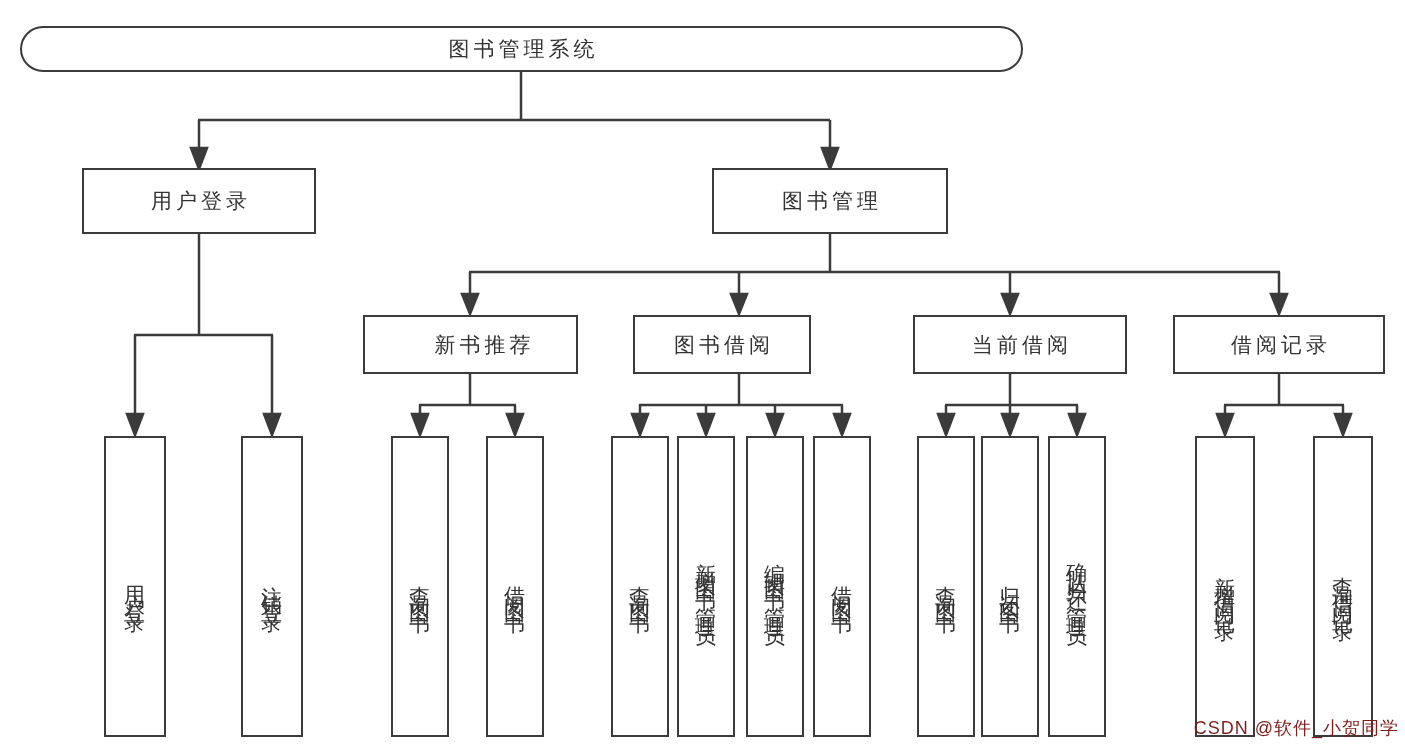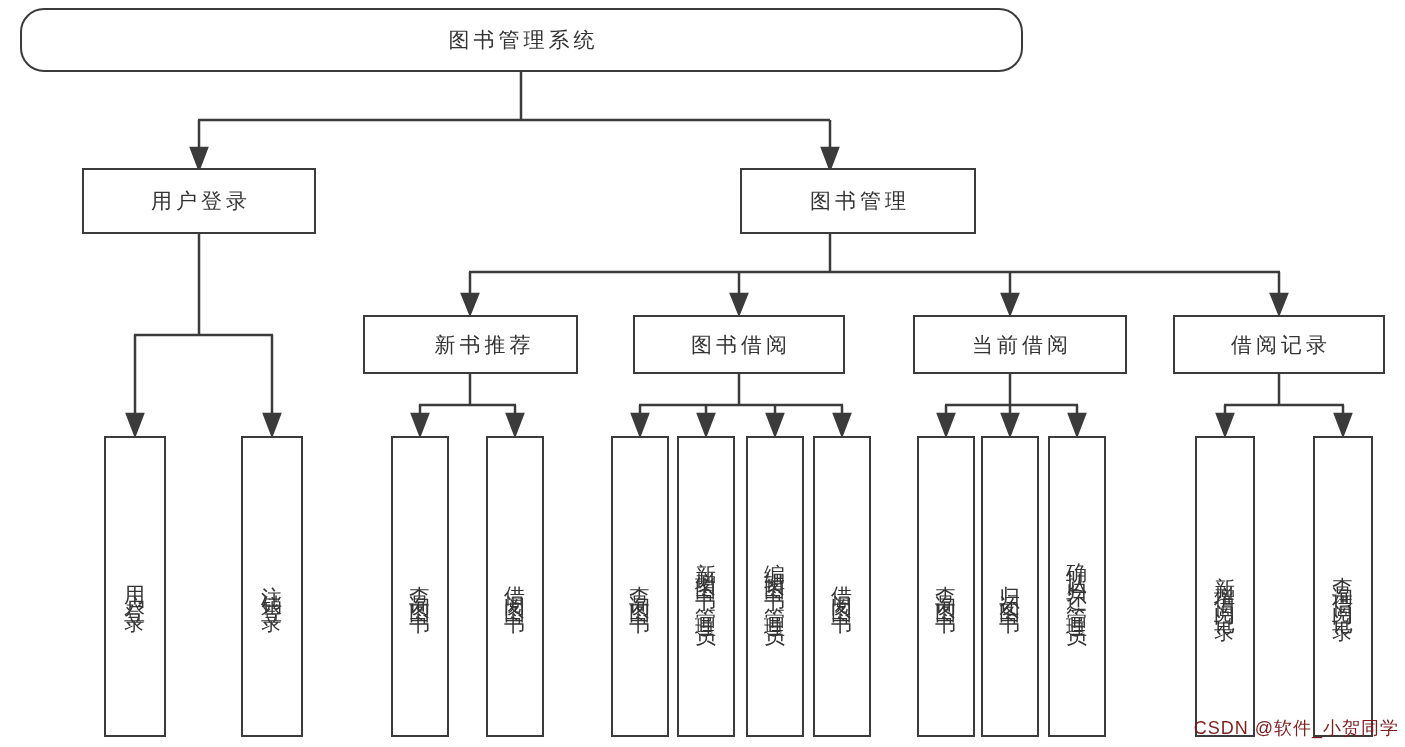--- a/index.html
+++ b/index.html
@@ -46,25 +46,25 @@
     font-size: 21px;
   }
   .node.v .vtext {
     writing-mode: vertical-rl;
     text-orientation: mixed;
     letter-spacing: 9px;
     line-height: 1;
     white-space: nowrap;
   }
   
-  .n-root  { left: 20px;  top: 8px;  width: 1003px; height: 64px; border-radius: 24px; }
+  .n-root  { left: 20px;  top: 26px;  width: 1003px; height: 46px; border-radius: 24px; }
   .n-l2a   { left: 82px;  top: 168px; width: 234px;  height: 66px; }
-  .n-l2b   { left: 712px; top: 168px; width: 236px;  height: 66px; margin-left: 28px; }
+  .n-l2b   { left: 712px; top: 168px; width: 236px;  height: 66px; }
   .n-l3a   { left: 363px; top: 315px; width: 215px;  height: 59px; padding-left: 24px; }
-  .n-l3b   { left: 633px; top: 315px; width: 212px;  height: 59px; }
+  .n-l3b   { left: 633px; top: 315px; width: 178px;  height: 59px; }
   .n-l3c   { left: 903px; top: 315px; width: 214px;  height: 59px; margin-left: 10px; }
   .n-l3d   { left: 1173px;top: 315px; width: 212px;  height: 59px; }
   .n-f01 { left: 104px;  top: 436px; width: 62px; height: 301px; }
   .n-f02 { left: 241px;  top: 436px; width: 62px; height: 301px; }
   .n-f03 { left: 391px;  top: 436px; width: 58px; height: 301px; }
   .n-f04 { left: 486px;  top: 436px; width: 58px; height: 301px; }
   .n-f05 { left: 611px;  top: 436px; width: 58px; height: 301px; }
   .n-f06 { left: 677px;  top: 436px; width: 58px; height: 301px; }
   .n-f07 { left: 746px;  top: 436px; width: 58px; height: 301px; }
   .n-f08 { left: 813px;  top: 436px; width: 58px; height: 301px; }

